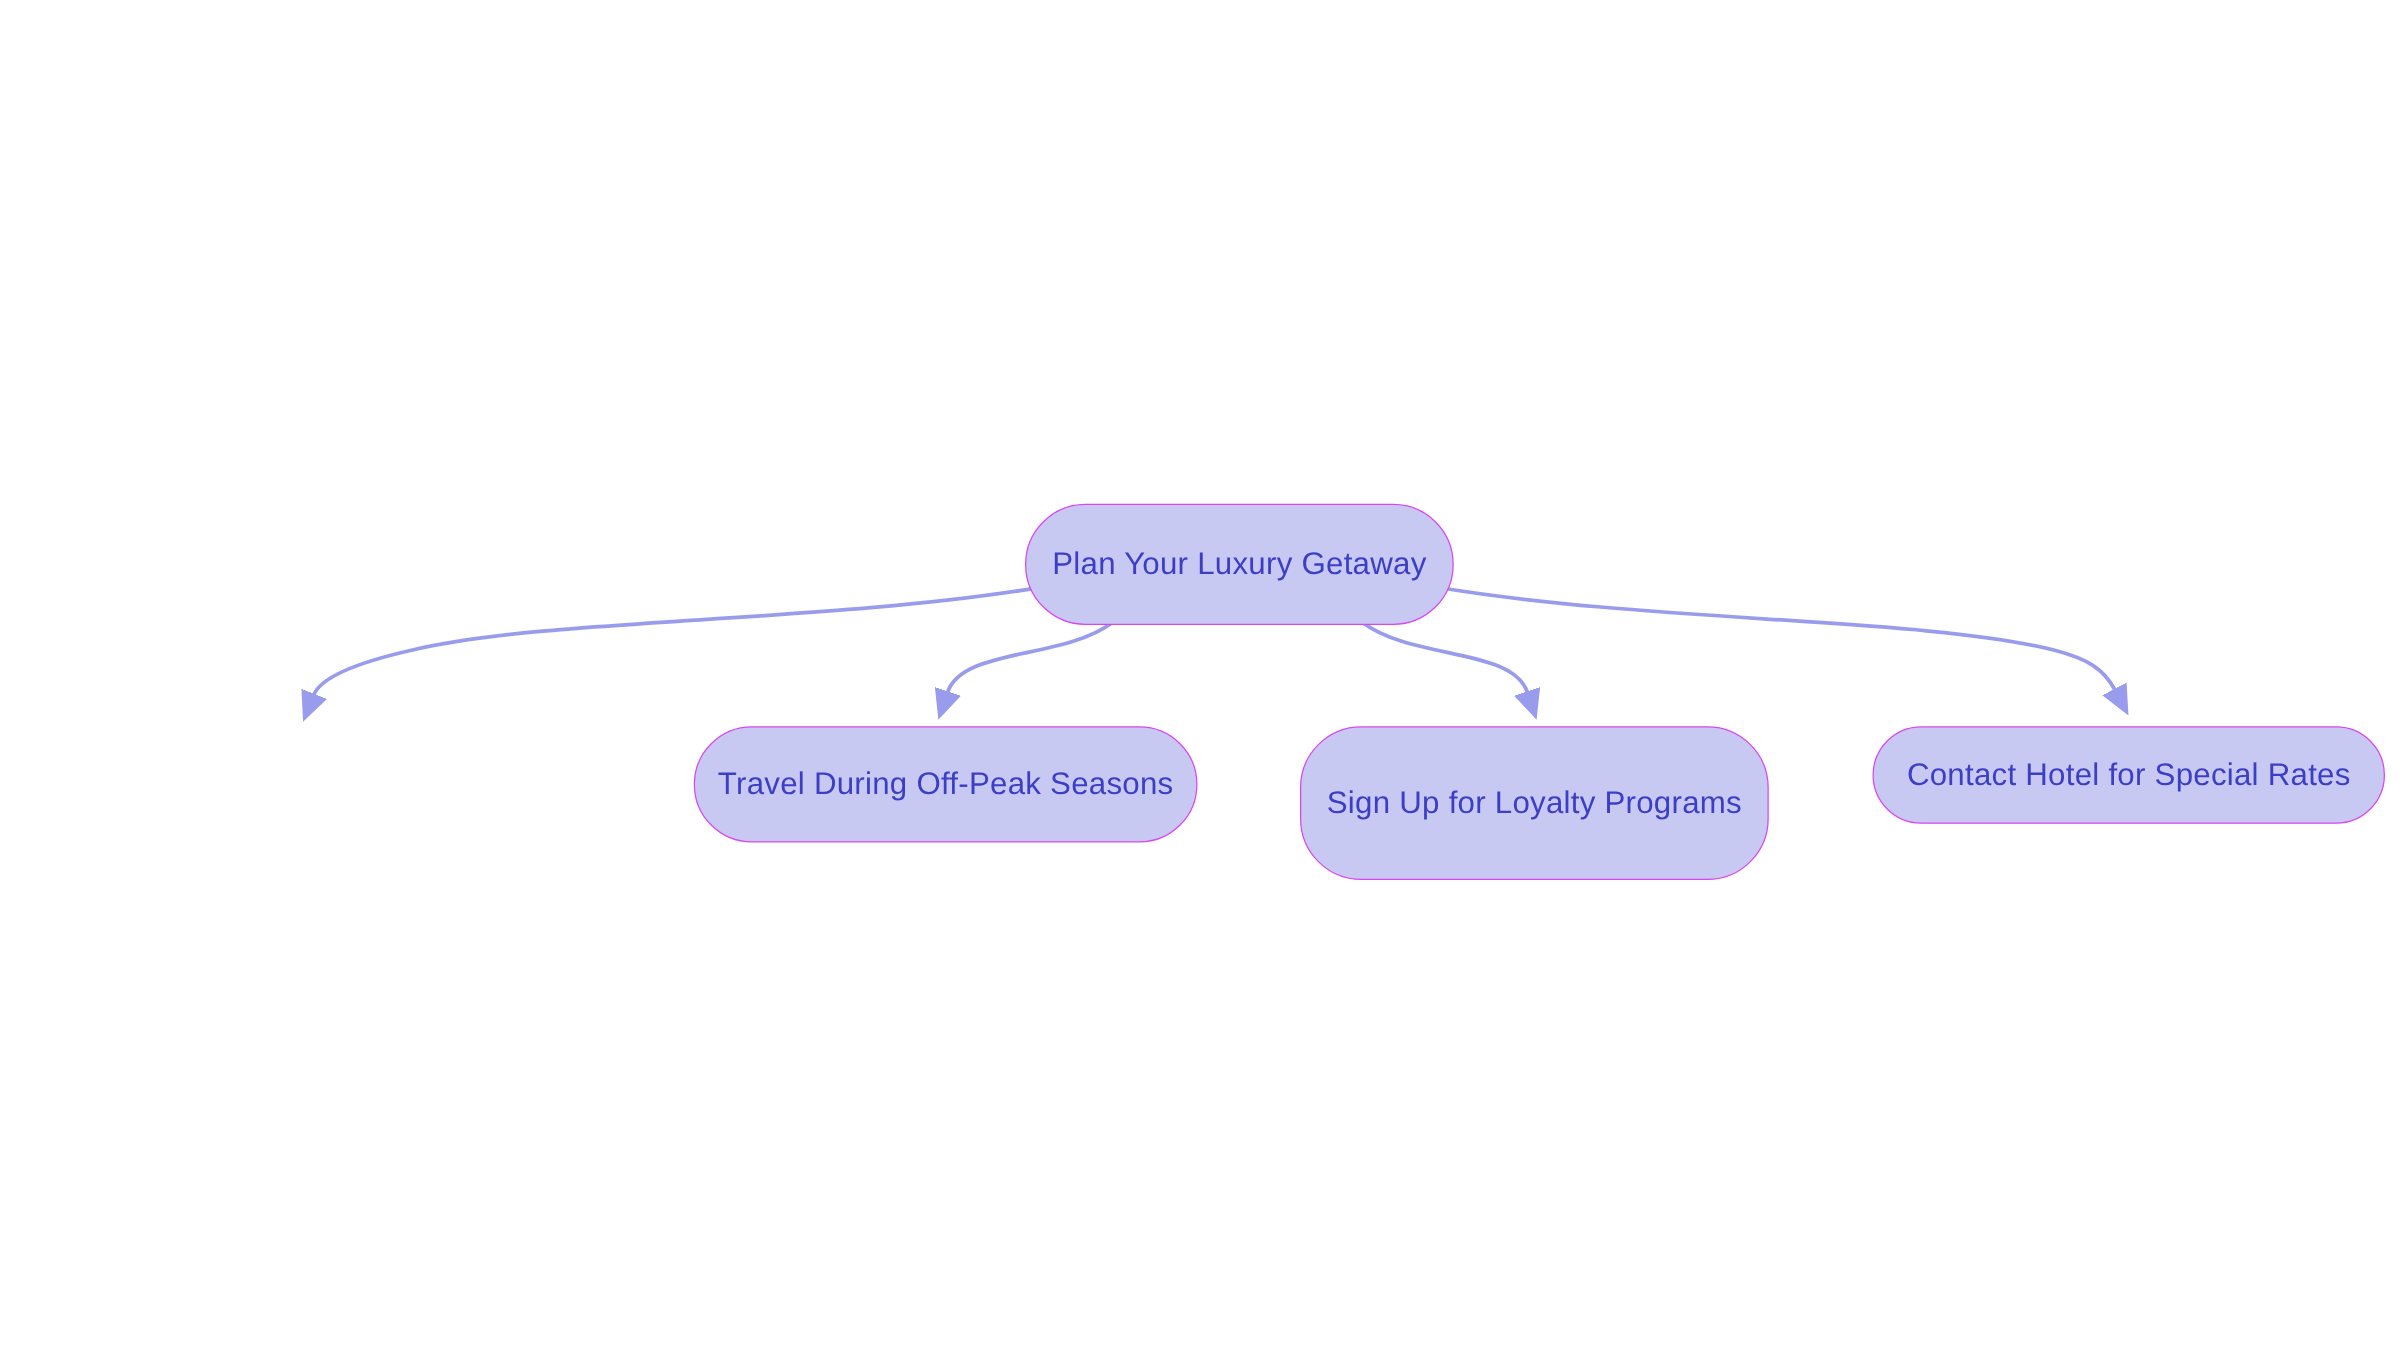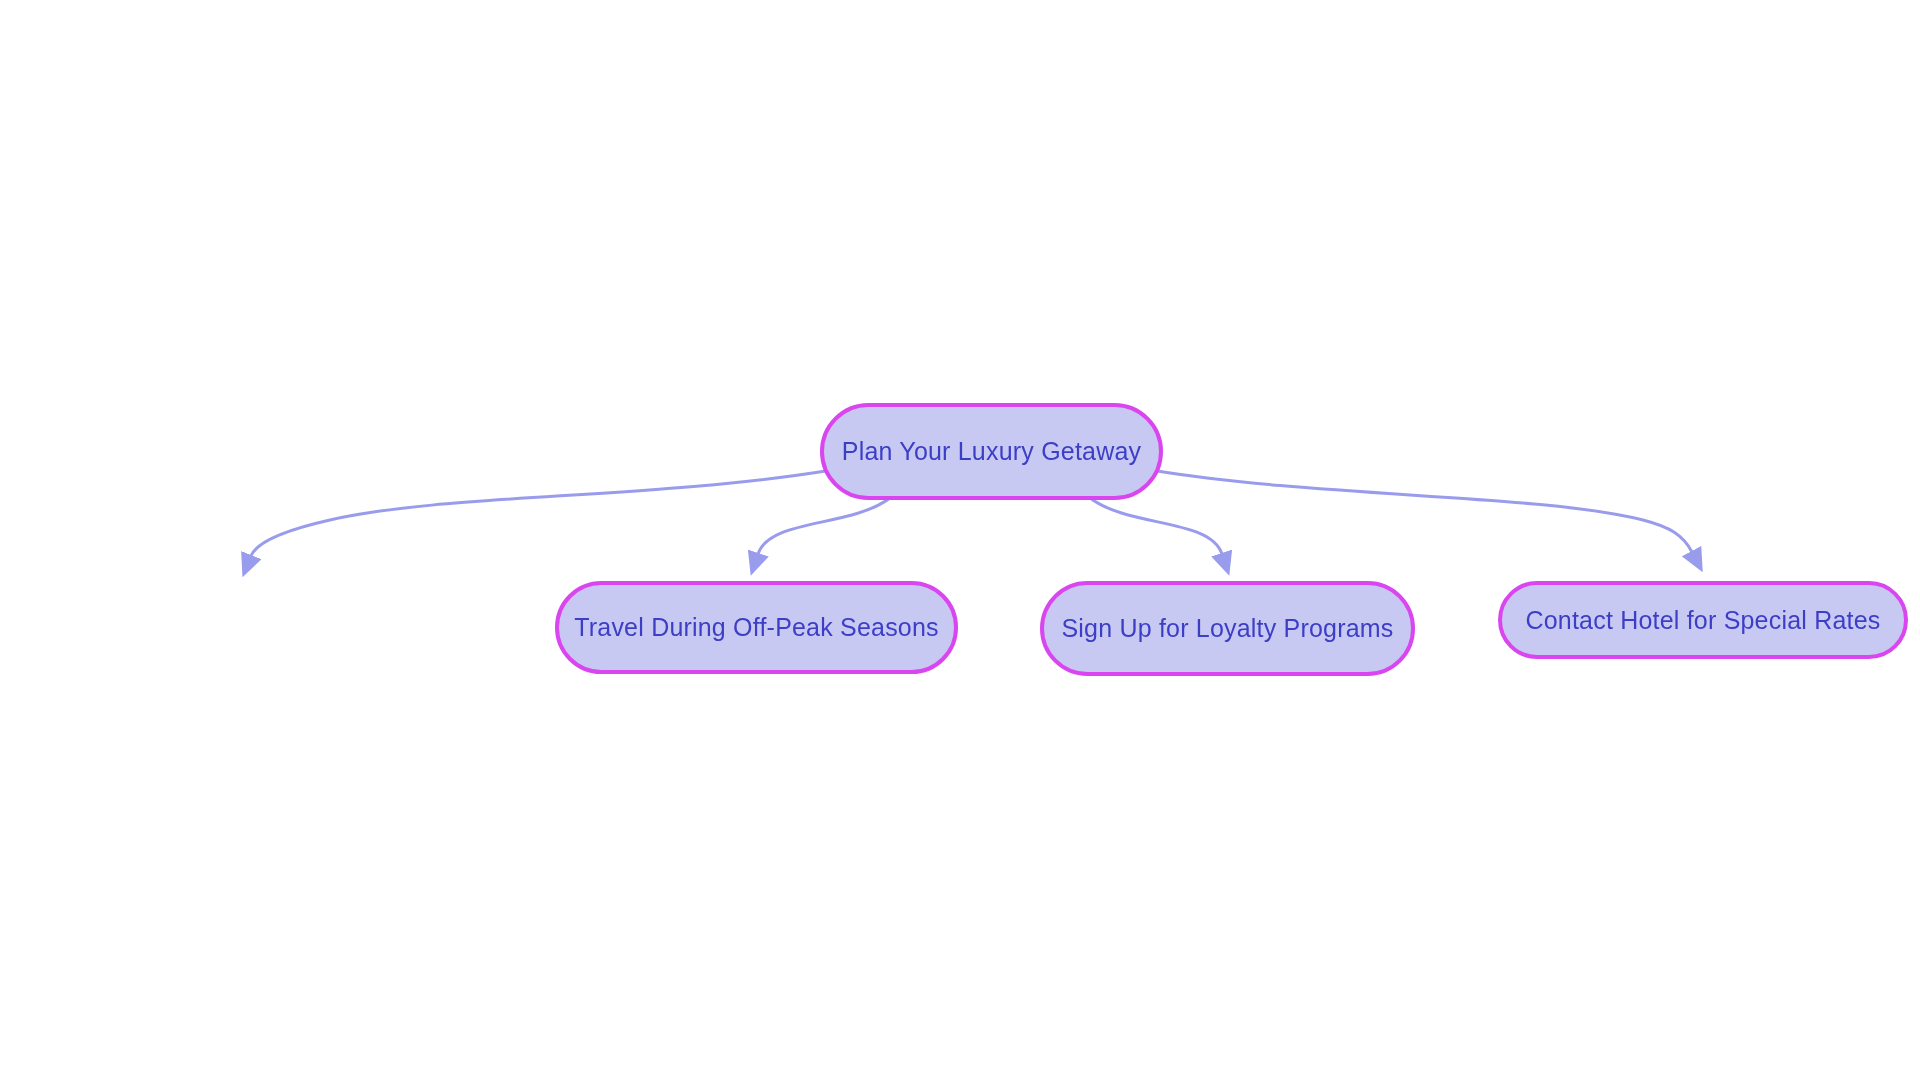--- a/index.html
+++ b/index.html
@@ -25,35 +25,35 @@
   .edge-path {
     fill: none;
     stroke: #999cec;
     stroke-width: 3;
     stroke-linecap: round;
   }
   .node {
     position: absolute;
     box-sizing: border-box;
     background: #c8c9f3;
-    border: 4px solid #d946ef;
+    border: 1px solid #d946ef;
     border-radius: 49px;
     color: #3c3ec6;
     display: flex;
     align-items: center;
     justify-content: center;
     font-size: 25px;
     letter-spacing: 0.2px;
     white-space: nowrap;
     text-align: center;
   }
   .node-root   { left: 820px;  top: 403px; width: 343px; height: 97px; }
   .node-child1 { left: 13px;   top: 581px; width: 460px; height: 95px; }
   .node-child2 { left: 555px;  top: 581px; width: 403px; height: 93px; }
-  .node-child3 { left: 1040px; top: 581px; width: 375px; height: 95px; }
+  .node-child3 { left: 1040px; top: 581px; width: 375px; height: 123px; }
   .node-child4 { left: 1498px; top: 581px; width: 410px; height: 78px; }
 </style>
 </head>
 <body>
 
 <div class="canvas">
 
   <svg class="edges-layer" viewBox="0 0 1920 1083">
     <defs>
       <marker id="arrowhead" viewBox="0 0 24 22" refX="1" refY="11" markerWidth="24" markerHeight="22" markerUnits="userSpaceOnUse" orient="auto">

